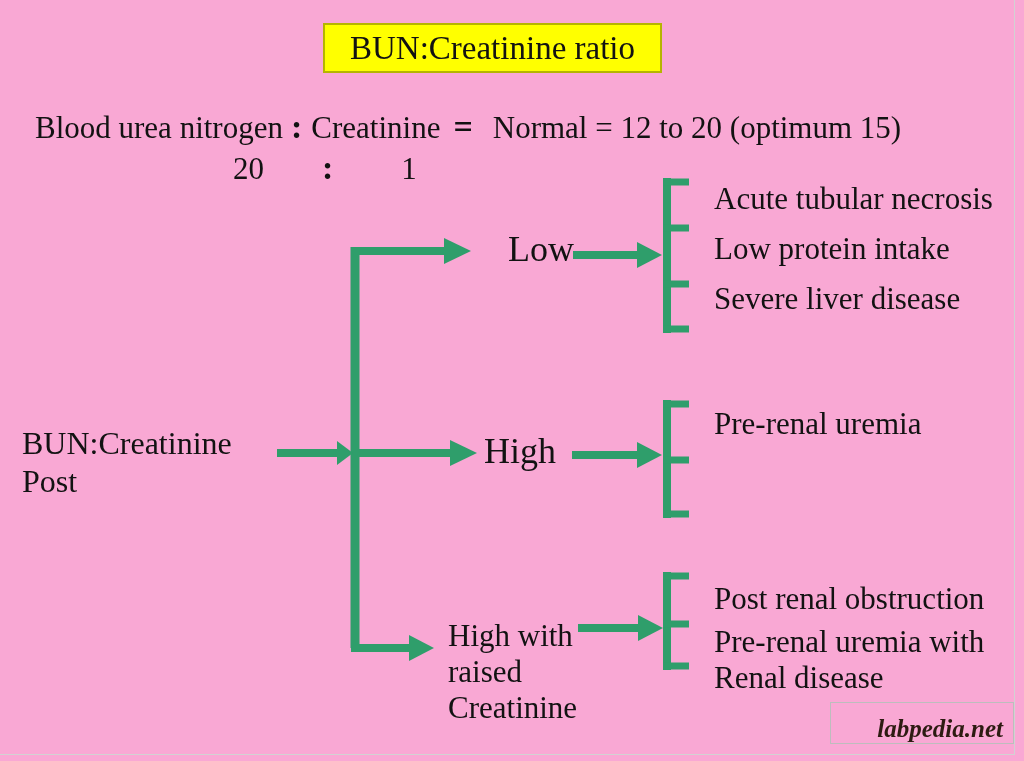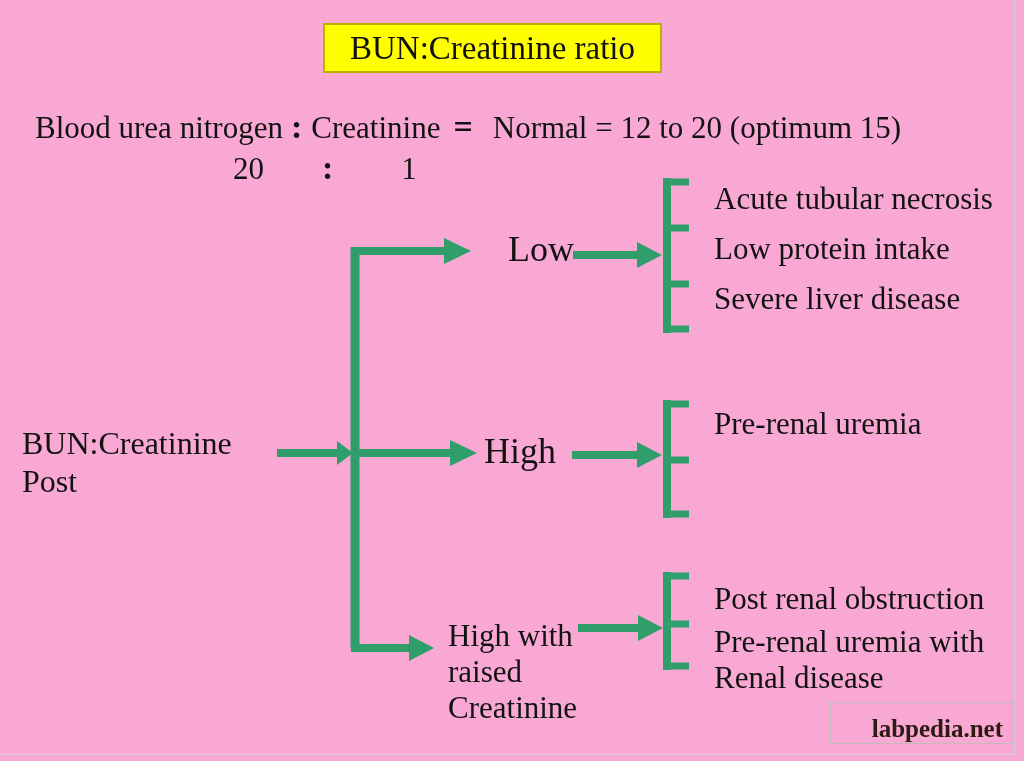--- a/index.html
+++ b/index.html
@@ -34,21 +34,21 @@
   ul.cause-list{position:absolute;left:698px;margin:16px;padding:0;list-style:none;
     font-size:31px;white-space:nowrap;}
   ul.cause-list li{line-height:50px;height:50px;}
   ul.list-low{top:158px;}
   ul.list-high{top:383px;}
   ul.list-high li{line-height:49px;height:49px;}
   ul.list-hwrc{top:558px;}
   ul.list-hwrc li.wrap2{height:auto;line-height:36px;white-space:normal;width:312px;}
 
   .watermark-box{position:absolute;left:830px;top:702px;width:184px;height:42px;
-    border:1px solid #bdbdbd;box-sizing:border-box;text-align:right;}
+    border:1px solid #bdbdbd;box-sizing:border-box;text-align:right;font-style:italic;}
   .watermark-box span{font-weight:bold;font-size:25px;line-height:51px;
     padding-right:10px;color:var(--watermark-color,#2d1b12);}
 </style>
 </head>
 <body>
 
 <div class="canvas">
 
   <svg class="connectors" width="1024" height="761" viewBox="0 0 1024 761">
 

